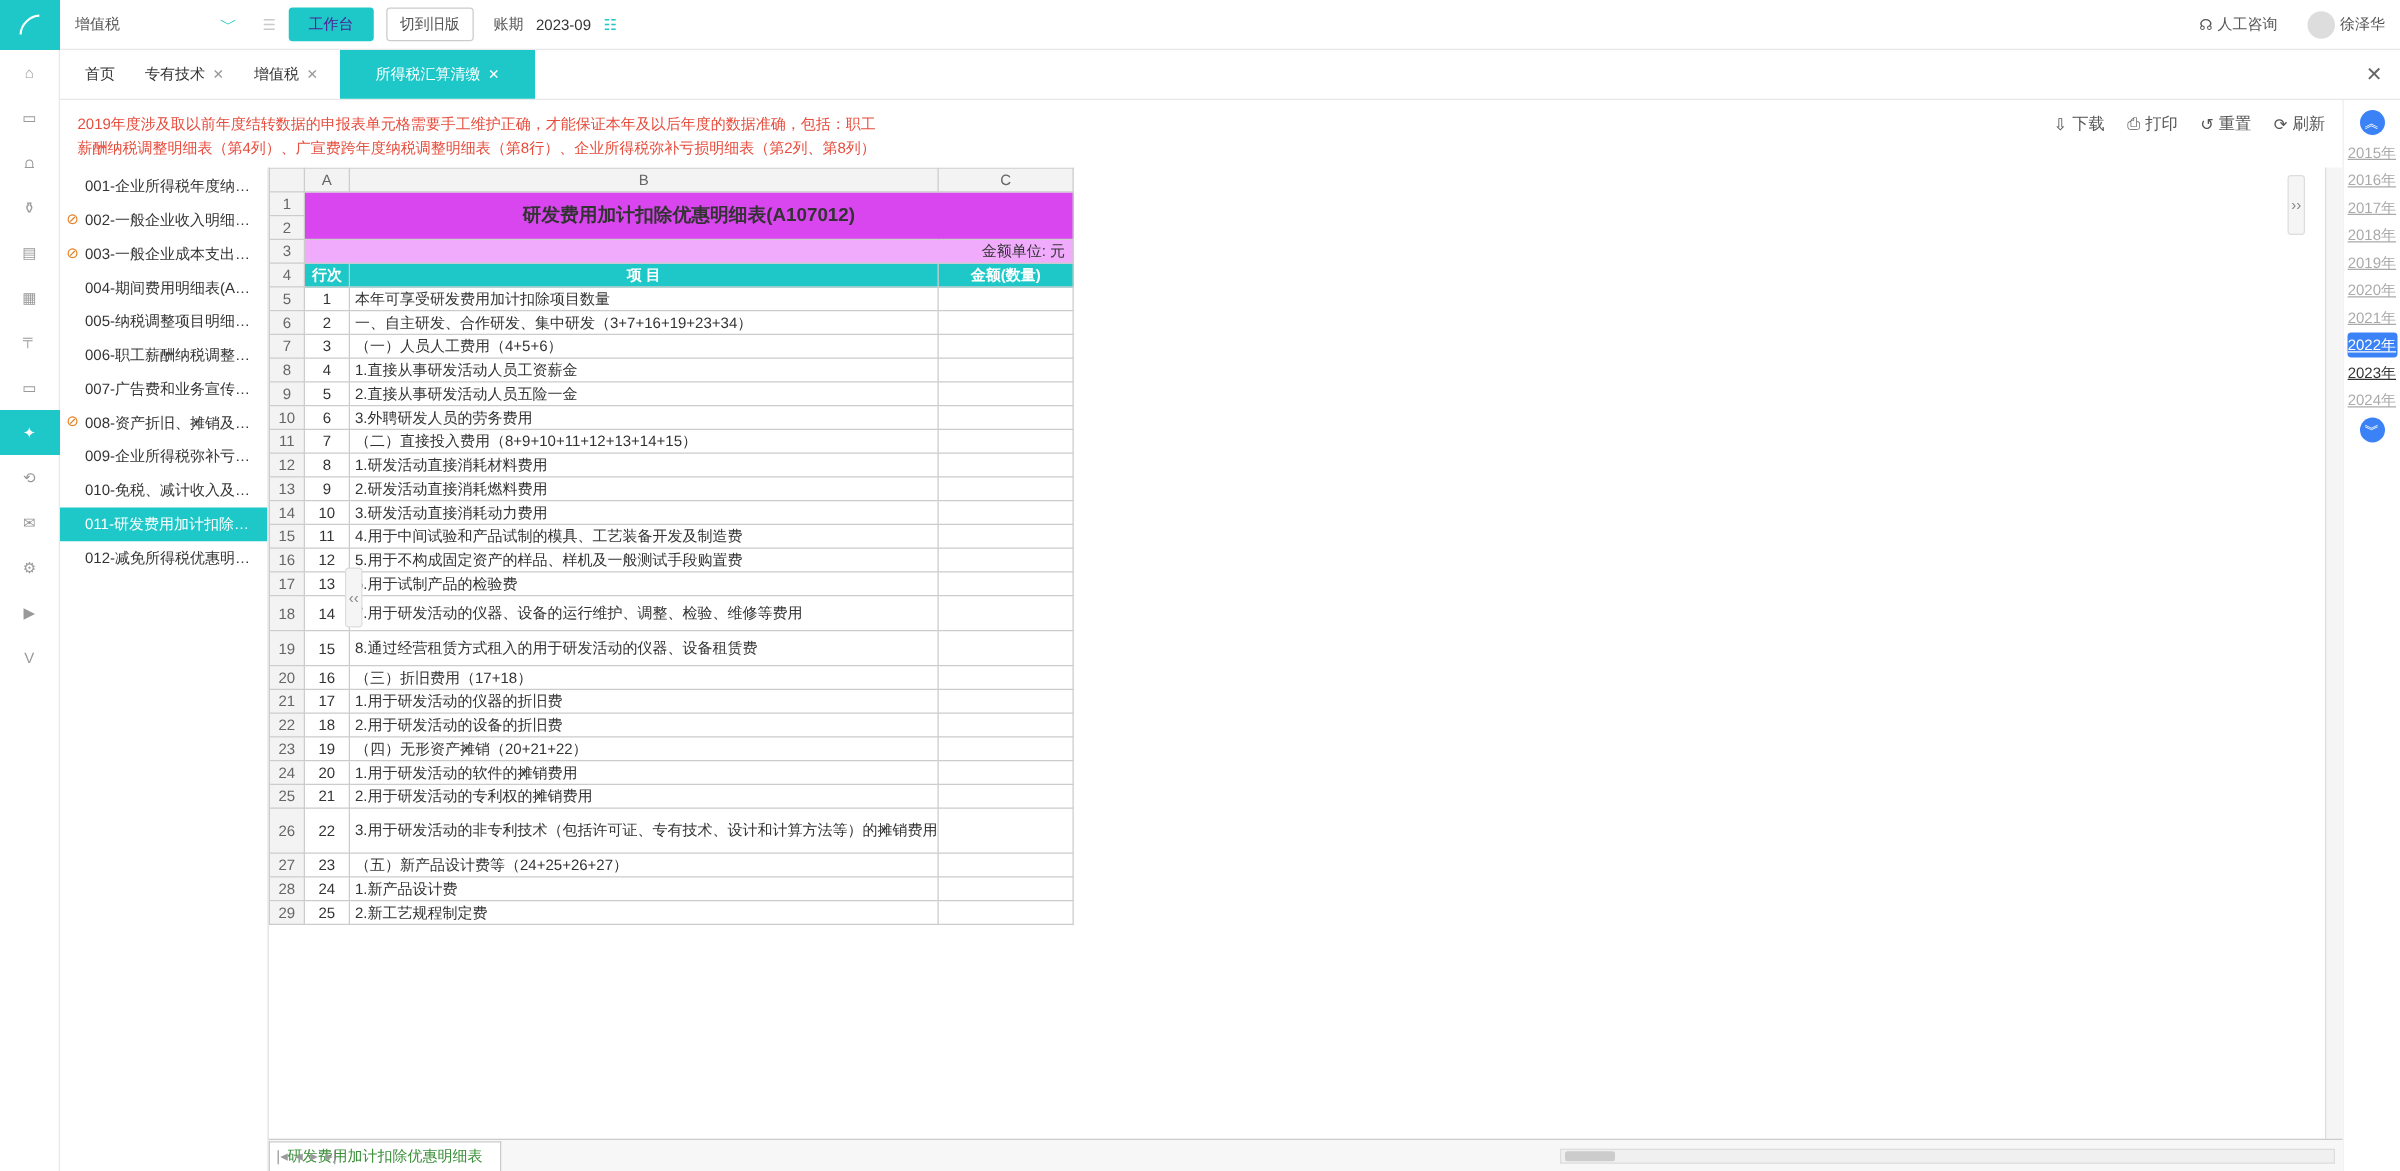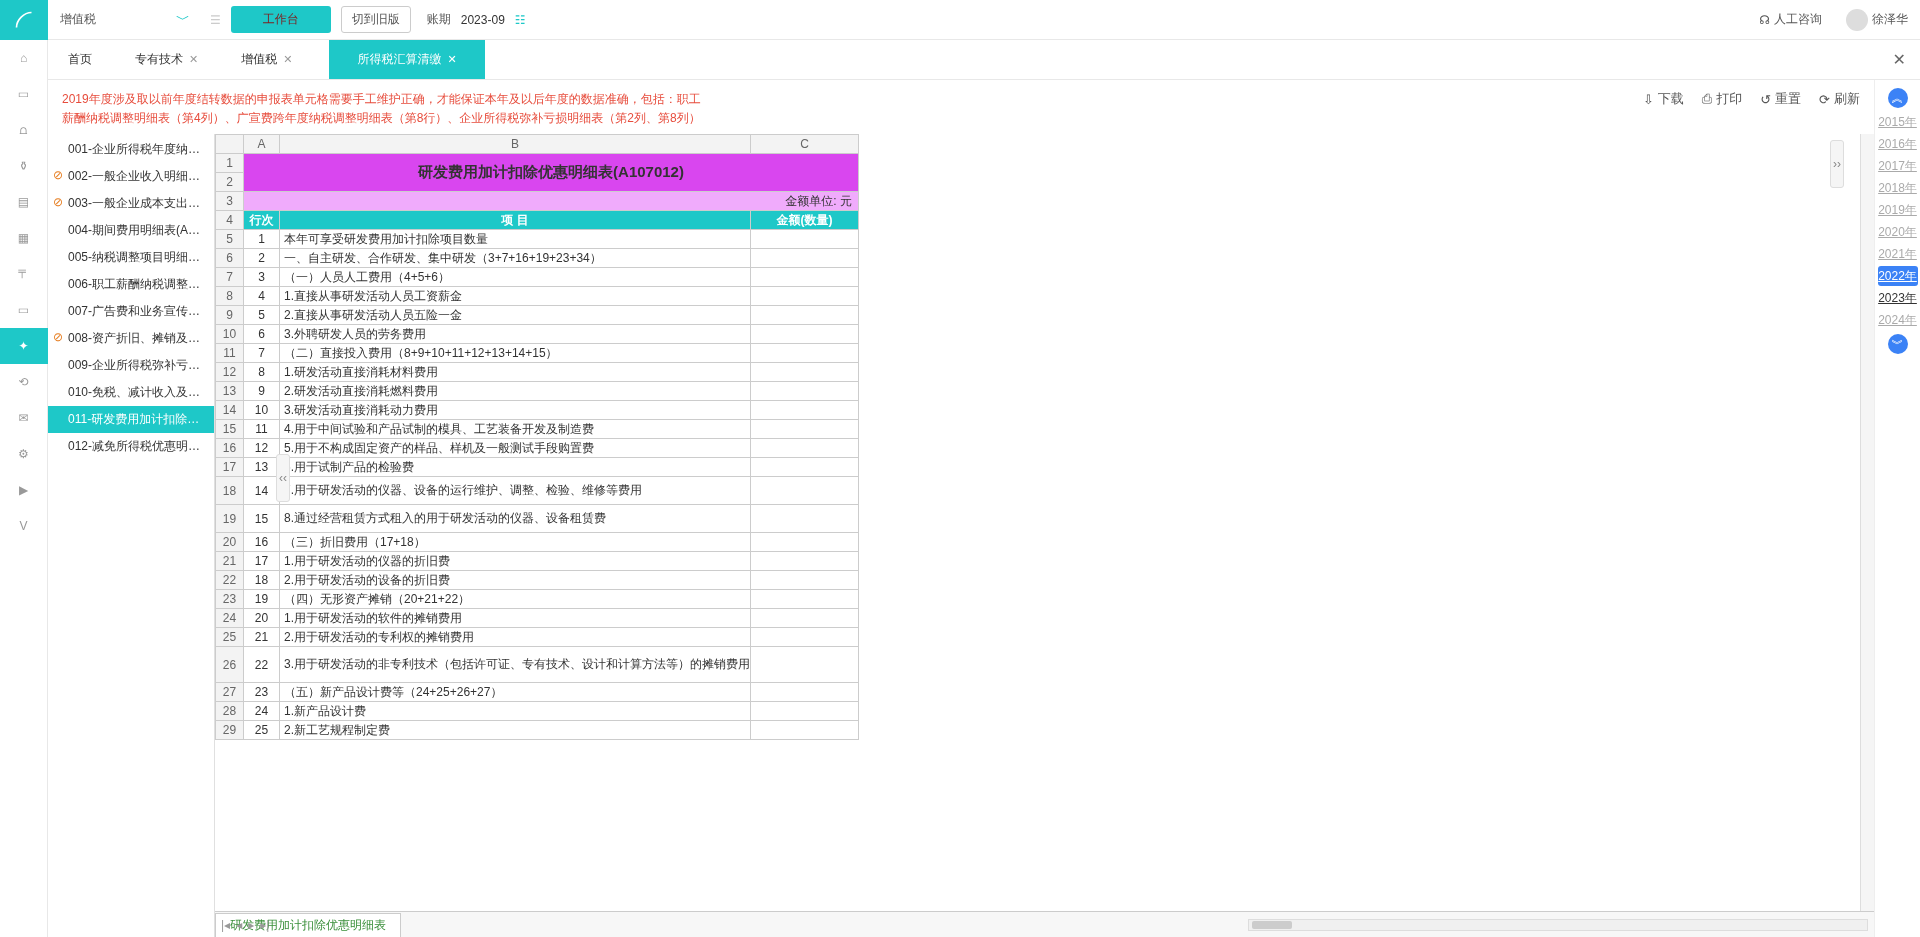--- a/index.html
+++ b/index.html
@@ -7,29 +7,29 @@
 .app { display: flex; height: 937px; width: 1920px; }
 .left-nav { width: 48px; background: #fff; border-right: 1px solid #e8e8e8; display: flex; flex-direction: column; align-items: center; padding-top: 0; }
 .left-nav .logo { width: 48px; height: 40px; background: #1ec8c8; display: flex; align-items: center; justify-content: center; color: #fff; }
 .left-nav .nav-icon { width: 48px; height: 36px; display: flex; align-items: center; justify-content: center; color: #999; cursor: pointer; }
 .left-nav .nav-icon.active { background: #1ec8c8; color: #fff; }
 .main { flex: 1; display: flex; flex-direction: column; min-width: 0; }
 .top-bar { height: 40px; display: flex; align-items: center; padding: 0 12px; border-bottom: 1px solid #e8e8e8; gap: 10px; }
 .top-bar .dropdown-display { display: flex; align-items: center; gap: 80px; color: #555; cursor: pointer; }
 .top-bar .chevron { color: #1ec8c8; font-size: 14px; }
 .top-bar .divider-icon { color: #ccc; margin-left: 10px; }
-.top-bar .btn-primary { background: #1ec8c8; color: #7f1d1d; border: none; padding: 5px 32px; border-radius: 3px; cursor: pointer; font-size: 12px; }
+.top-bar .btn-primary { background: #1ec8c8; color: #4c1d95; border: none; padding: 5px 16px; border-radius: 3px; cursor: pointer; font-size: 12px; }
 .top-bar .btn-outline { background: #fff; color: #555; border: 1px solid #ccc; padding: 4px 10px; border-radius: 3px; cursor: pointer; font-size: 12px; }
 .top-bar .period-label { color: #555; margin-left: 6px; }
 .top-bar .period-val { color: #333; }
 .top-bar .date-icon { color: #1ec8c8; }
 .top-bar .spacer { flex: 1; }
 .top-bar .right-item { display: flex; align-items: center; gap: 4px; color: #555; cursor: pointer; margin-left: 14px; }
 .top-bar .avatar { width: 22px; height: 22px; border-radius: 50%; background: #ddd; }
-.tabs-bar { height: 40px; display: flex; align-items: center; padding: 0 14px; border-bottom: 1px solid #e8e8e8; gap: 31px; position: relative; }
+.tabs-bar { height: 40px; display: flex; align-items: center; padding: 0 14px; border-bottom: 1px solid #e8e8e8; gap: 12px; position: relative; }
 .tabs-bar .tab { display: flex; align-items: center; gap: 6px; height: 100%; padding: 0 6px; color: #333; cursor: pointer; }
 .tabs-bar .tab .close { color: #999; cursor: pointer; font-size: 11px; }
 .tabs-bar .tab.active { background: #1ec8c8; color: #fff; padding: 0 28px; }
 .tabs-bar .tab.active .close { color: #fff; }
 .tabs-bar .topright-close { position: absolute; right: 14px; font-size: 16px; color: #666; cursor: pointer; }
 .content-area { flex: 1; display: flex; min-height: 0; position: relative; }
 .middle-col { flex: 1; display: flex; flex-direction: column; min-width: 0; }
 .info-row { display: flex; padding: 10px 14px 6px 14px; align-items: flex-start; }
 .info-text { color: #e74c3c; font-size: 12px; line-height: 1.6; width: 650px; }
 .actions { margin-left: auto; display: flex; gap: 18px; }

